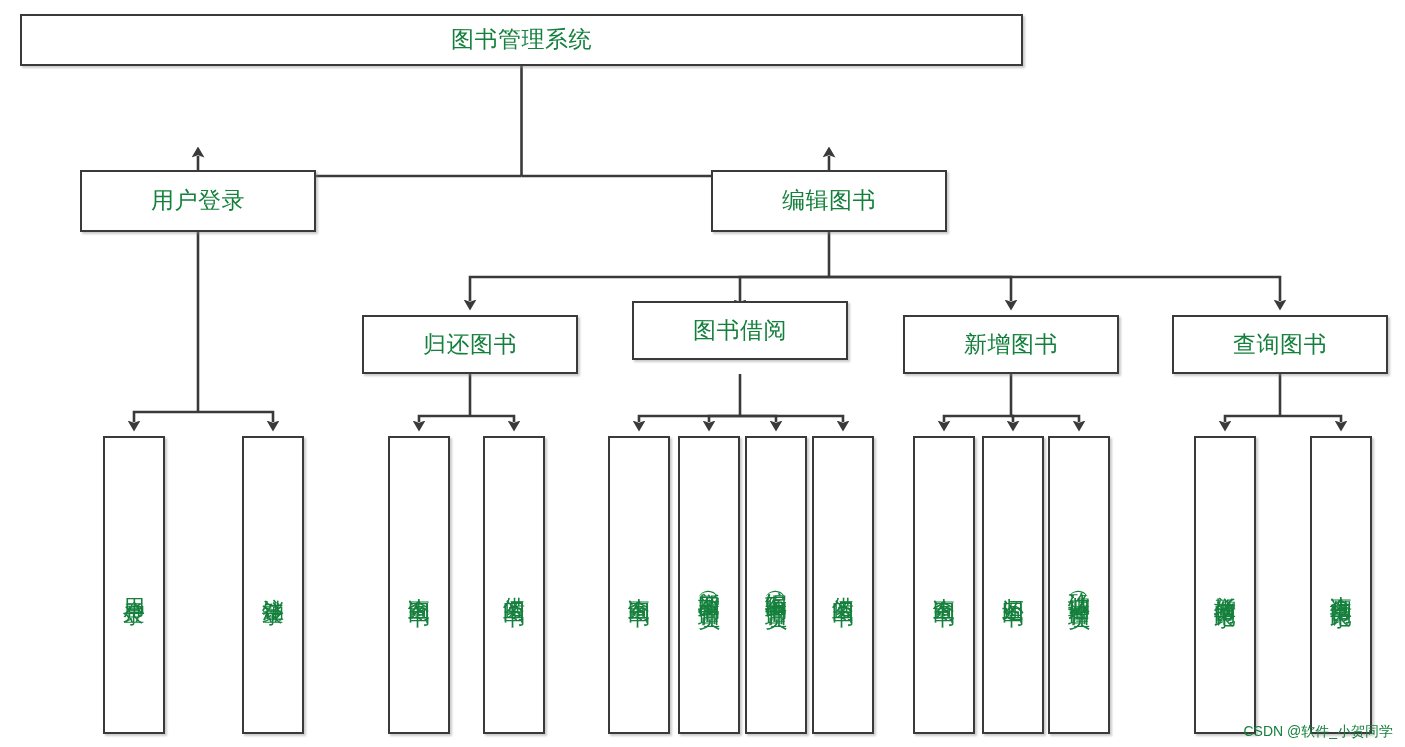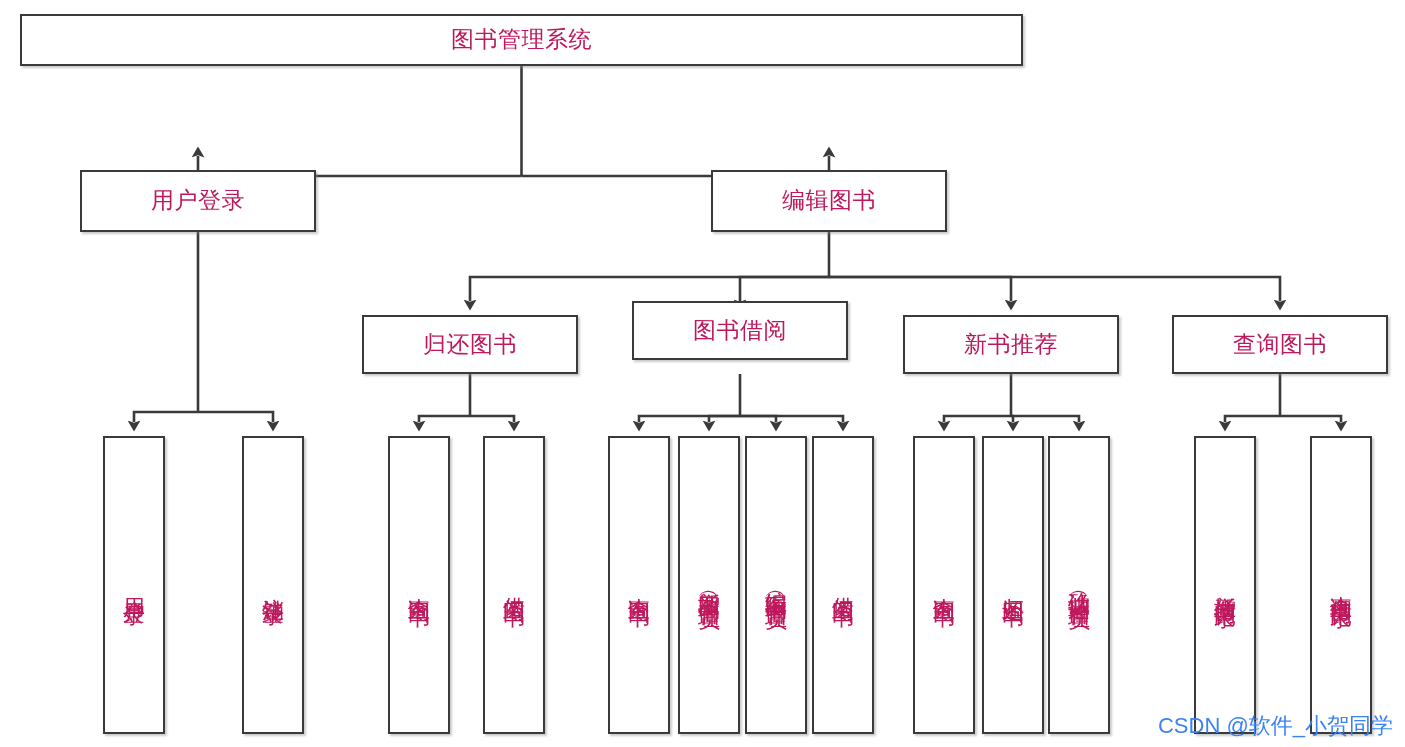--- a/index.html
+++ b/index.html
@@ -32,41 +32,41 @@
     background: #ffffff;
     border: 2px solid #3a3a3a;
     box-shadow: 2px 2px 2px rgba(140,140,140,0.45);
     display: flex;
     align-items: center;
     justify-content: center;
     overflow: hidden;
   }
   .node-label {
     font-family: Liberation Serif, serif;
-    color: #be185d;
+    color: #15803d;
     font-size: 23px;
     line-height: 1.12;
     letter-spacing: 0.5px;
     white-space: nowrap;
     text-align: right;
   }
   .node-box.vertical .node-label {
     writing-mode: vertical-rl;
     text-orientation: upright;
     font-size: 22px;
     letter-spacing: 2.5px;
     line-height: 1;
   }
   .watermark {
     position: absolute;
     right: 12px;
     bottom: 6px;
     font-family: "Liberation Sans", "DejaVu Sans", sans-serif;
-    font-size: 22px;
-    color: #3b82f6;
+    font-size: 14px;
+    color: #15803d;
     white-space: nowrap;
     pointer-events: none;
     user-select: none;
   }
 </style>
 </head>
 <body>
 
 <div id="diagram-root">
   <svg class="diagram-canvas" viewBox="0 0 1405 747">
@@ -114,21 +114,21 @@
       <div class="node-box" style="left: 711px; top: 170px; width: 236px; height: 62px;">
         <span class="node-label">编辑图书</span>
       </div>
       <div class="node-box" style="left: 362px; top: 315px; width: 216px; height: 59px;">
         <span class="node-label">归还图书</span>
       </div>
       <div class="node-box" style="left: 632px; top: 301px; width: 216px; height: 59px;">
         <span class="node-label">图书借阅</span>
       </div>
       <div class="node-box" style="left: 903px; top: 315px; width: 216px; height: 59px;">
-        <span class="node-label">新书推荐</span>
+        <span class="node-label">新增图书</span>
       </div>
       <div class="node-box" style="left: 1172px; top: 315px; width: 216px; height: 59px;">
         <span class="node-label">查询图书</span>
       </div>
       <div class="node-box vertical" style="left: 103px; top: 436px; width: 62px; height: 298px;">
         <span class="node-label">用户登录</span>
       </div>
       <div class="node-box vertical" style="left: 242px; top: 436px; width: 62px; height: 298px;">
         <span class="node-label">注销登录</span>
       </div>

